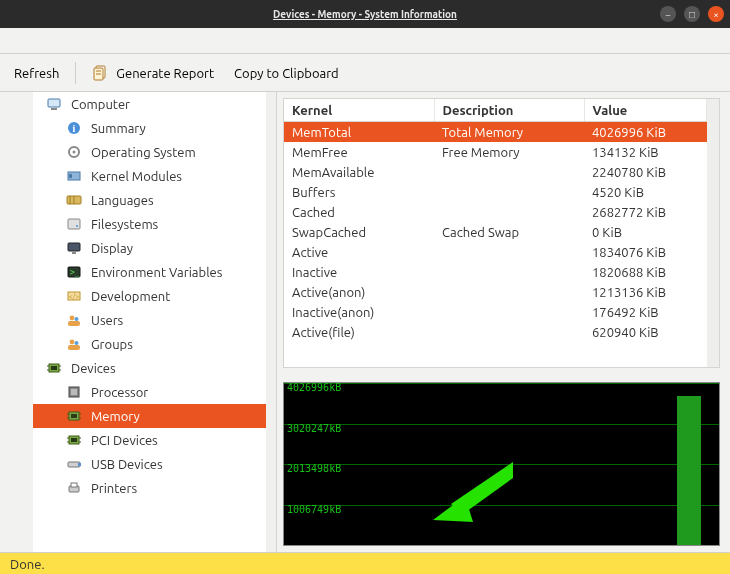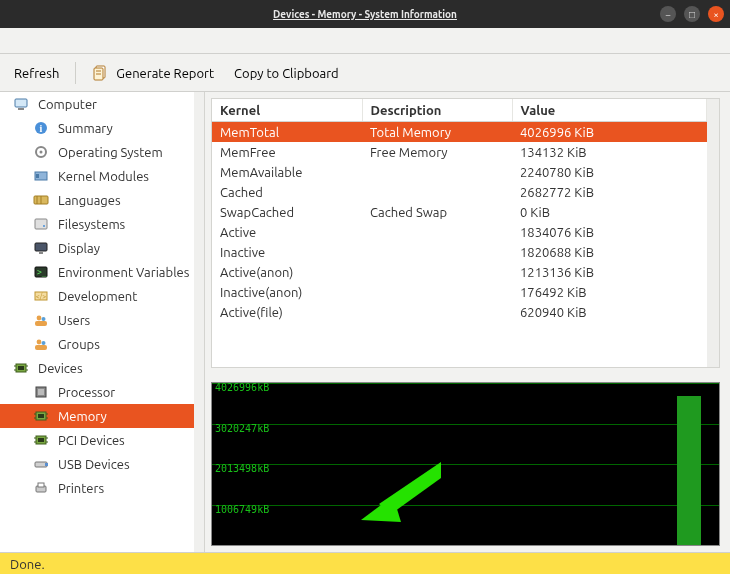--- a/index.html
+++ b/index.html
@@ -46,25 +46,26 @@
     align-items: center;
     padding: 0 10px;
     gap: 12px;
     border-bottom: 1px solid #d0d0cd;
     flex-shrink: 0;
   }
   .tool-btn { display: flex; align-items: center; gap: 6px; cursor: pointer; color: #000000; padding: 4px 4px; }
   .tool-sep { width: 1px; height: 22px; background: #cfcfca; }
   .main { display: flex; flex: 1; min-height: 0; }
   .sidebar {
-    width: 205px;
+    width: 244px;
     background: #fff;
     border-right: 1px solid #d4d4d0;
     overflow-y: auto;
     position: relative;
+    margin-left: 33px;
   }
   .sidebar-scroll { position: absolute; right: 0; top:0; bottom:0; width:10px; background:#f0f0ee;}
   .tree-group-head, .tree-item {
     display: flex;
     align-items: center;
     height: 24px;
     gap: 8px;
     cursor: pointer;
     color: #333;
   }
@@ -358,20 +359,25 @@
               <td>MemFree</td>
               <td>Free Memory</td>
               <td>134132 KiB</td>
             </tr>
             <tr>
               <td>MemAvailable</td>
               <td></td>
               <td>2240780 KiB</td>
             </tr>
             <tr>
+              <td>Buffers</td>
+              <td></td>
+              <td>4520 KiB</td>
+            </tr>
+            <tr>
               <td>Cached</td>
               <td></td>
               <td>2682772 KiB</td>
             </tr>
             <tr>
               <td>SwapCached</td>
               <td>Cached Swap</td>
               <td>0 KiB</td>
             </tr>
             <tr>

